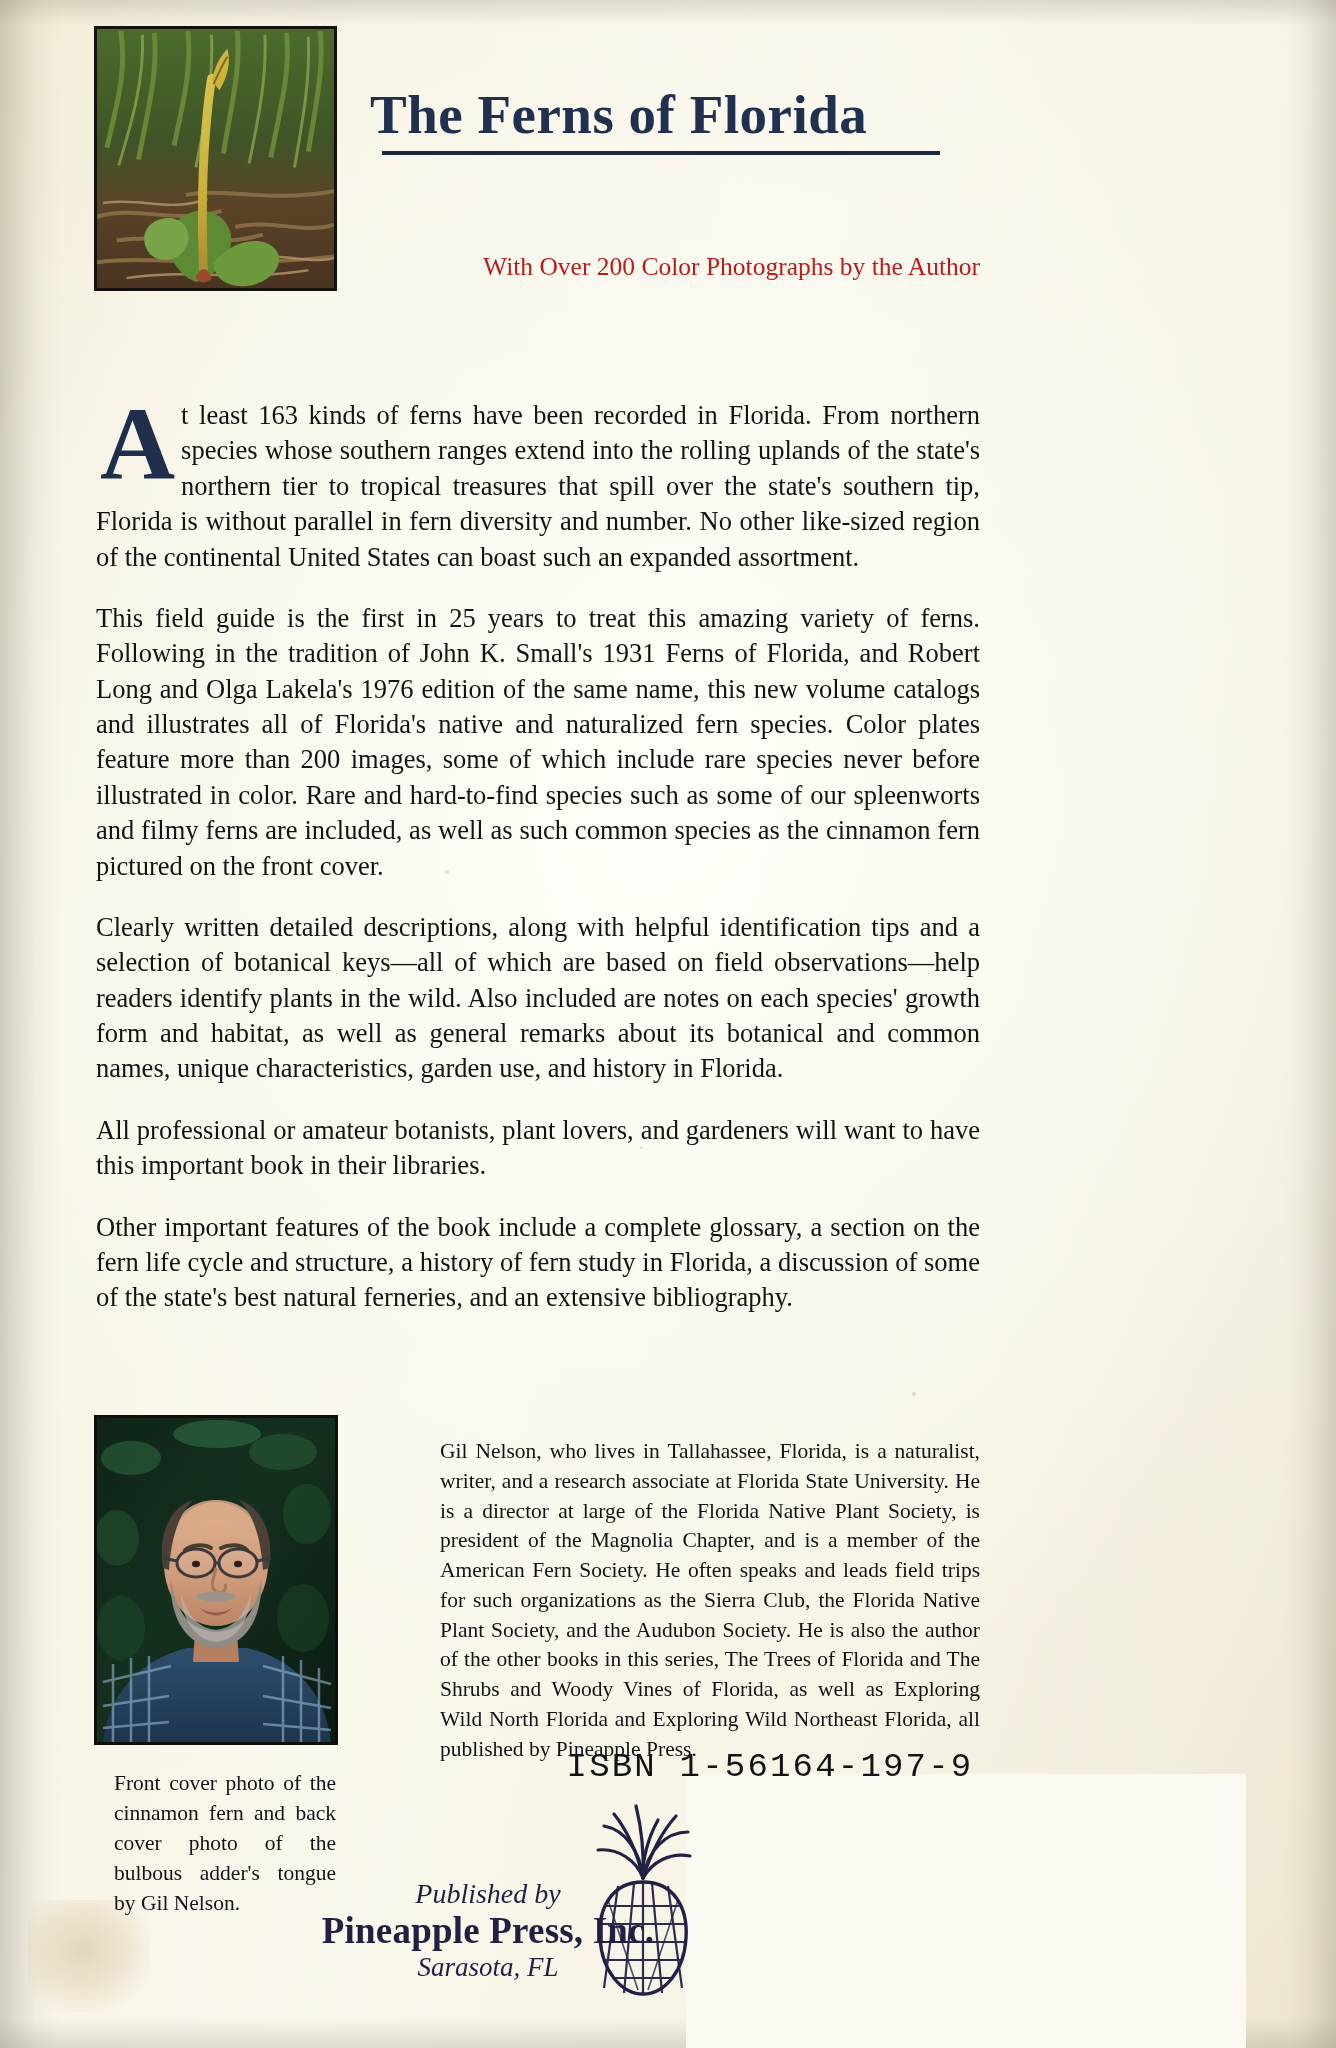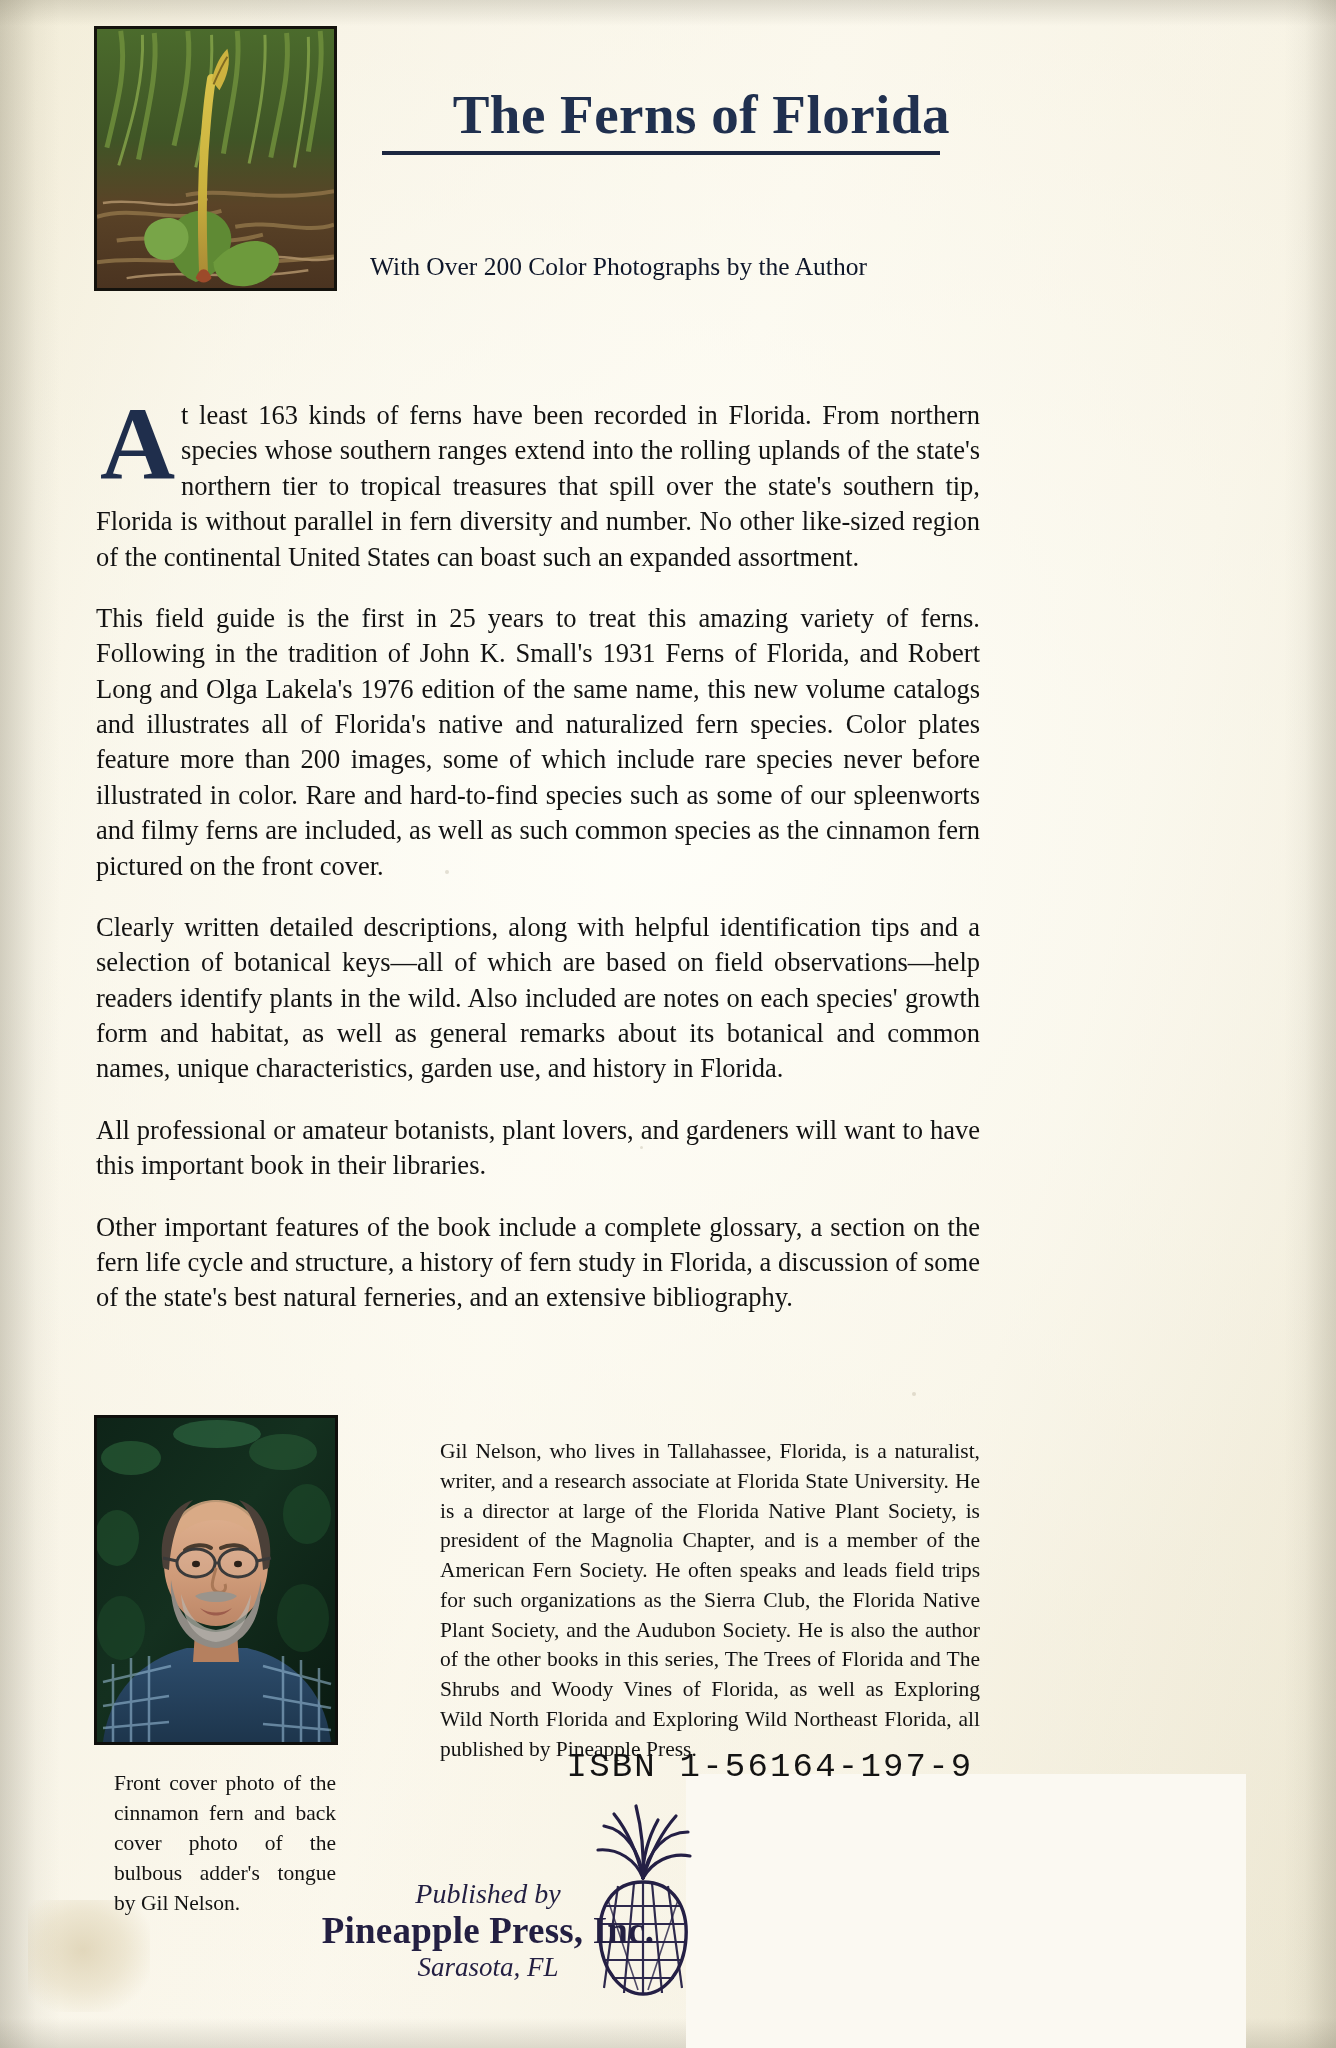--- a/index.html
+++ b/index.html
@@ -69,21 +69,21 @@
     position: absolute;
     left: 370px;
     top: 86px;
     width: 900px;
   }
   .book-title {
     font-size: 55px;
     font-weight: bold;
     color: #20304f;
     letter-spacing: 0.5px;
-    text-align: right;
+    text-align: left;
     width: 580px;
     line-height: 1.05;
     margin: 0;
   }
   .title-rule {
     width: 558px;
     height: 4px;
     background: #1c2740;
     margin: 7px 0 2px 12px;
   }
@@ -93,23 +93,23 @@
     text-align: center;
     width: 580px;
     margin: 6px 0 0 0;
     line-height: 1.1;
   }
   .photo-credit-line {
     position: absolute;
     left: 370px;
     top: 252px;
     width: 610px;
-    text-align: left;
+    text-align: right;
     font-size: 25.5px;
-    color: #0f172a;
+    color: #b91c1c;
   }
 
   
   .body-copy {
     position: absolute;
     left: 96px;
     top: 398px;
     width: 884px;
   }
   .body-copy p {

